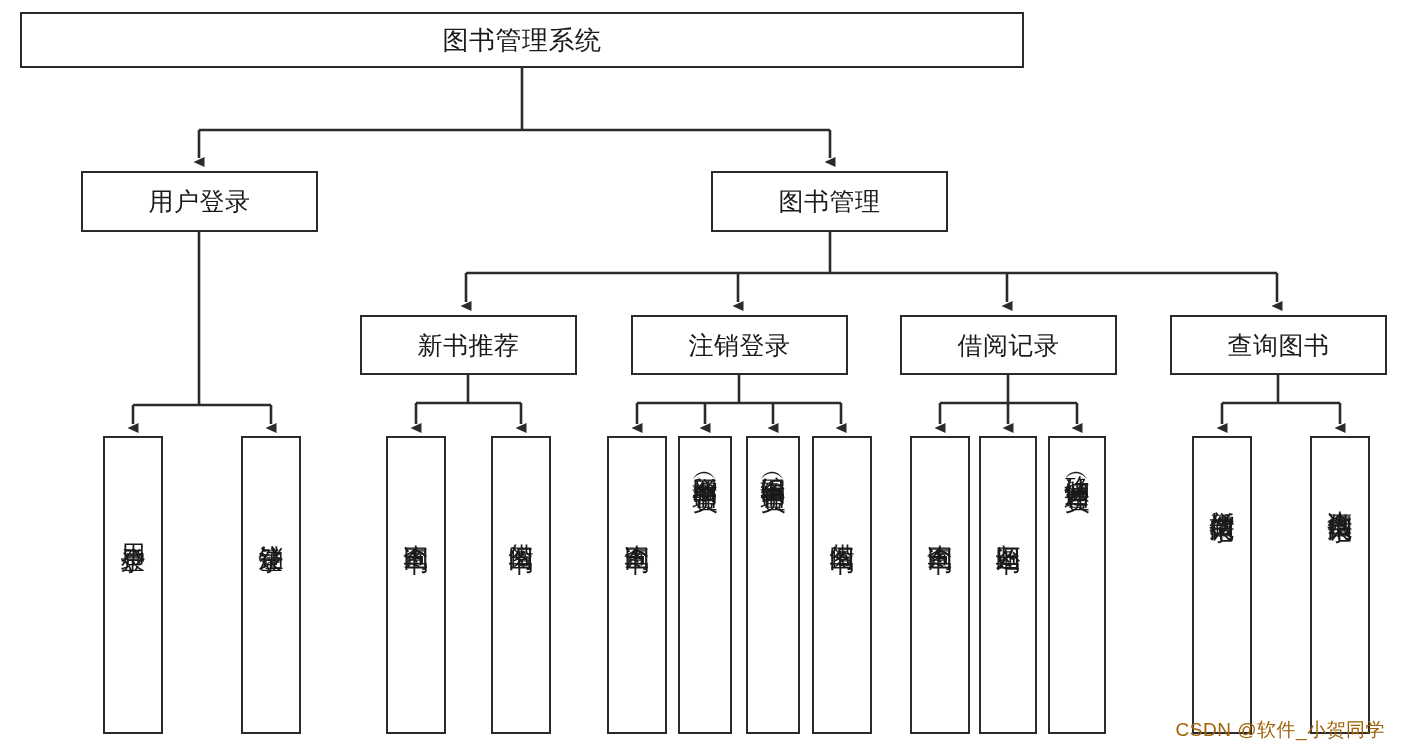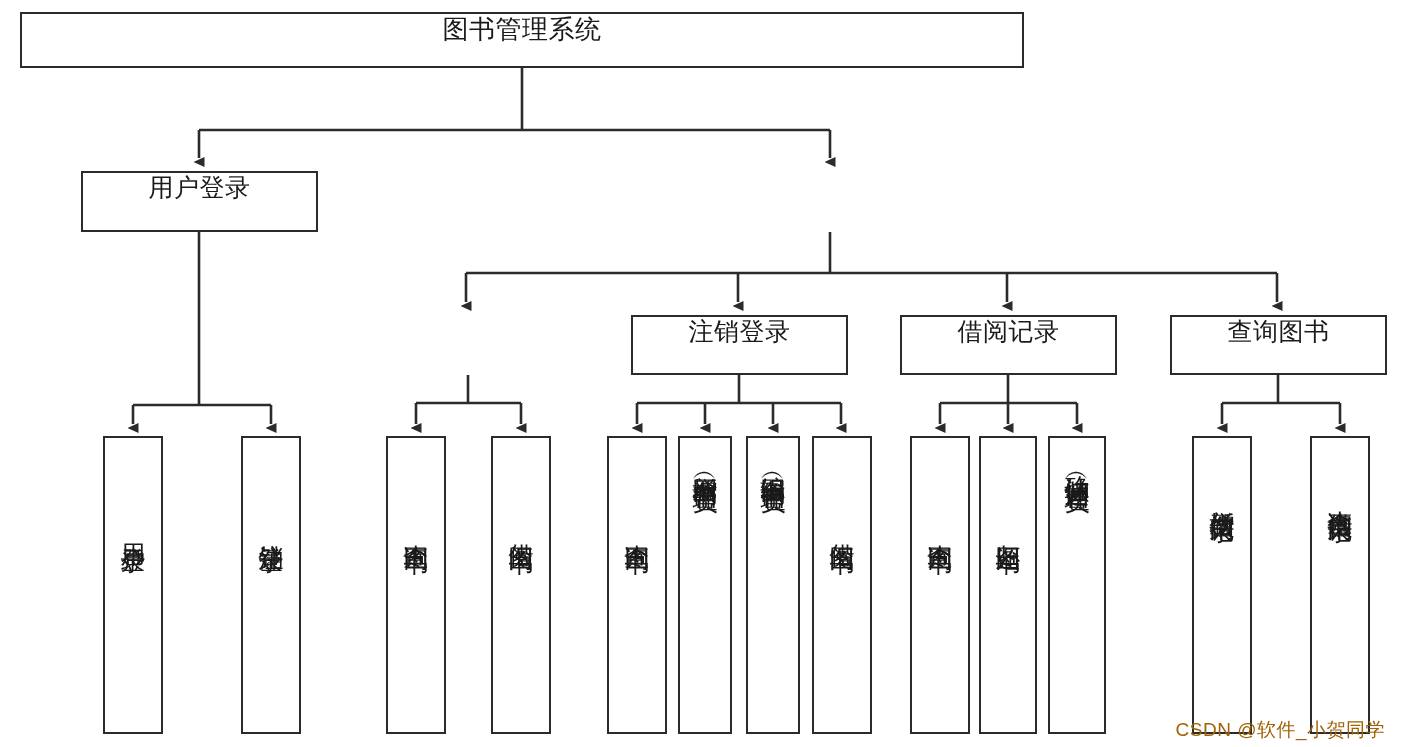--- a/index.html
+++ b/index.html
@@ -25,21 +25,21 @@
     width: 1405px;
     height: 747px;
     pointer-events: none;
   }
   .node {
     position: absolute;
     box-sizing: border-box;
     background: #ffffff;
     border: 2px solid #2b2b2b;
     display: flex;
-    align-items: flex-start;
+    align-items: center;
     justify-content: center;
     color: #1a1a1a;
     z-index: 2;
   }
   .node .label {
     display: block;
     text-align: center;
     line-height: 1.16;
     letter-spacing: 0.5px;
   }
@@ -142,21 +142,27 @@
     </g>
   </svg>
 
   <div class="node h root" style="left:20px; top:12px; width:1004px; height:56px;">
     <span class="label">图书管理系统</span>
   </div>
 
   <div class="node h" style="left:81px; top:171px; width:237px; height:61px;">
     <span class="label">用户登录</span>
   </div>
-
+  <div class="node h" style="left:711px; top:171px; width:237px; height:61px;">
+    <span class="label">图书管理</span>
+  </div>
+
+  <div class="node h" style="left:360px; top:315px; width:217px; height:60px;">
+    <span class="label">新书推荐</span>
+  </div>
   <div class="node h" style="left:631px; top:315px; width:217px; height:60px;">
     <span class="label">注销登录</span>
   </div>
   <div class="node h" style="left:900px; top:315px; width:217px; height:60px;">
     <span class="label">借阅记录</span>
   </div>
   <div class="node h" style="left:1170px; top:315px; width:217px; height:60px;">
     <span class="label">查询图书</span>
   </div>
 

